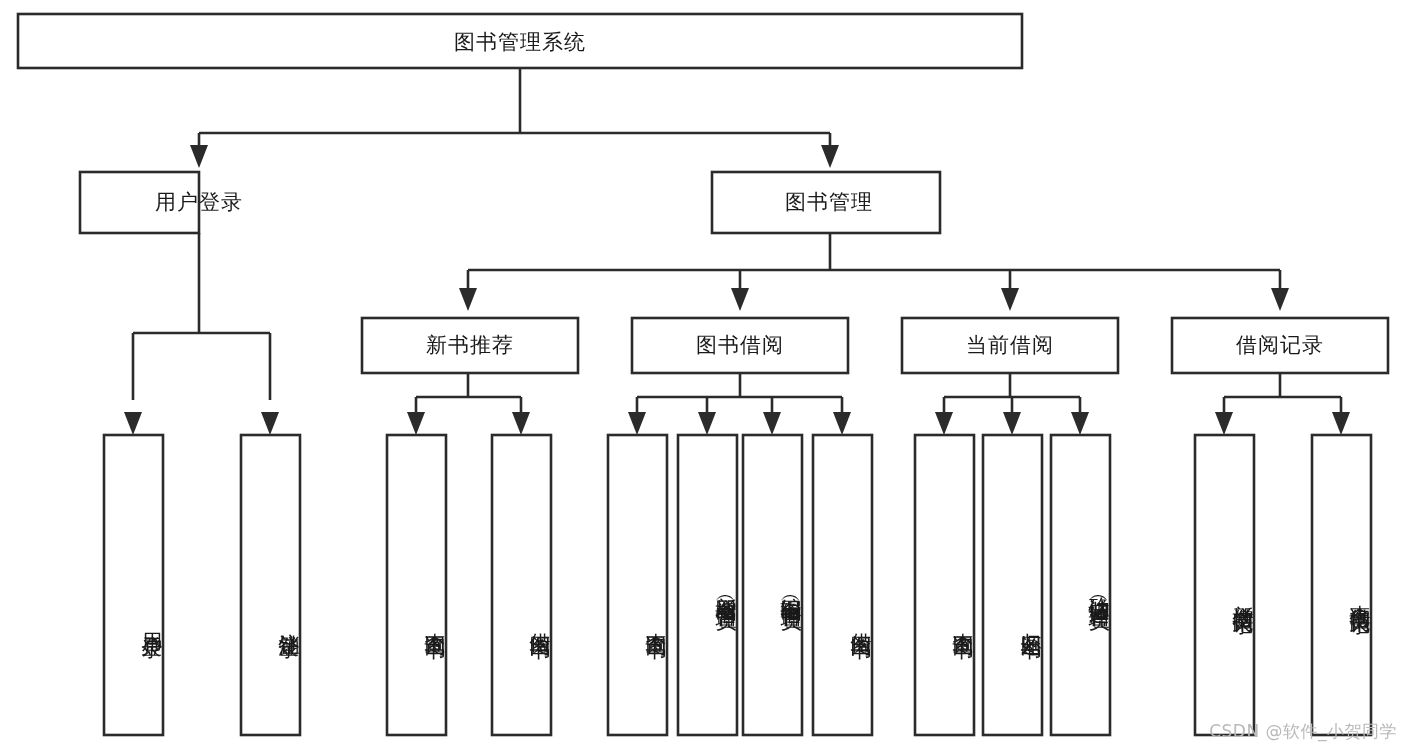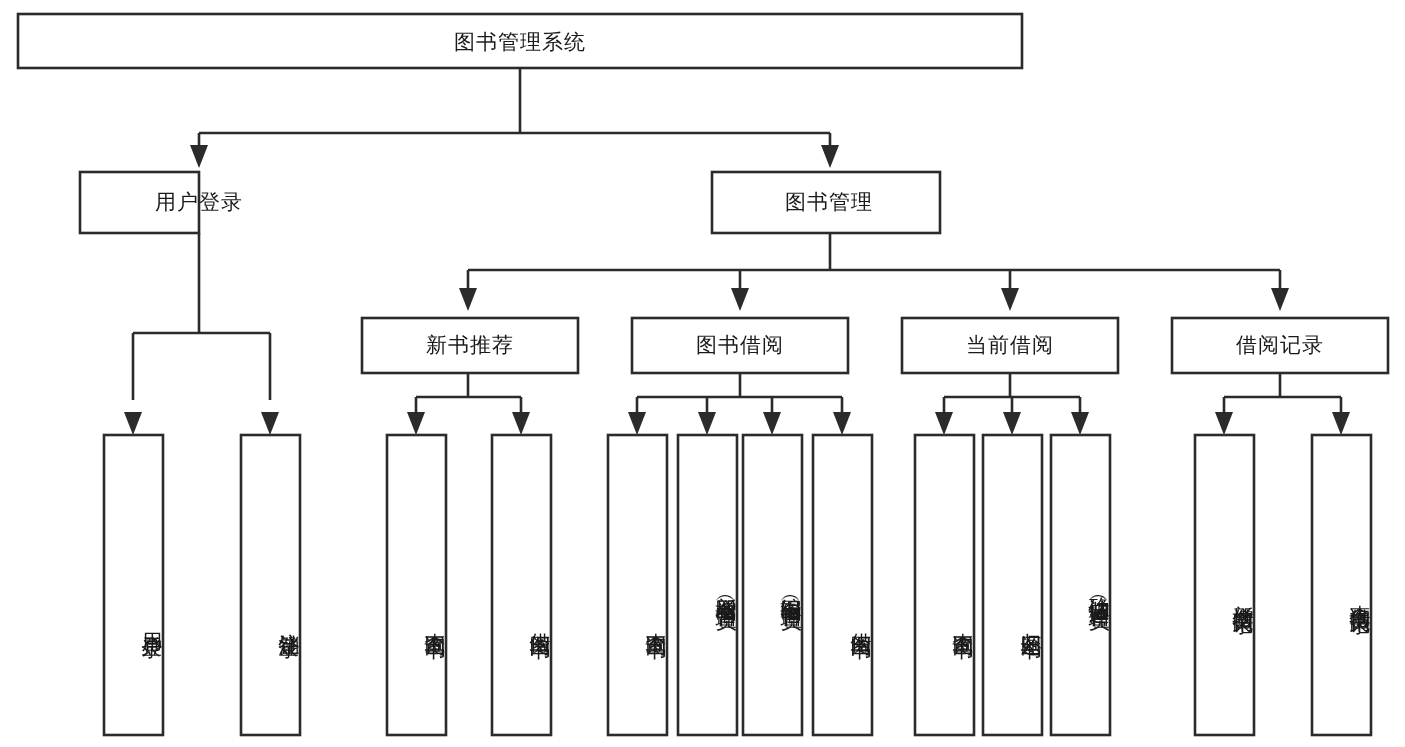--- a/index.html
+++ b/index.html
@@ -169,13 +169,14 @@
   <div class="node-label-v" style="left:743px;top:443px;width:59px;height:292px;">编辑图书（管理员）</div>
   <div class="node-label-v" style="left:813px;top:505px;width:59px;height:230px;">借阅图书</div>
 
   <div class="node-label-v" style="left:915px;top:505px;width:59px;height:230px;">查询图书</div>
   <div class="node-label-v" style="left:983px;top:505px;width:59px;height:230px;">归还图书</div>
   <div class="node-label-v" style="left:1051px;top:443px;width:59px;height:292px;">确认归还（管理员）</div>
 
   <div class="node-label-v" style="left:1195px;top:452px;width:59px;height:283px;">新增借阅记录</div>
   <div class="node-label-v" style="left:1312px;top:452px;width:59px;height:283px;">查询借阅记录</div>
 
+  <div class="watermark">CSDN @软件_小贺同学</div>
 </div>
 
 </body></html>

